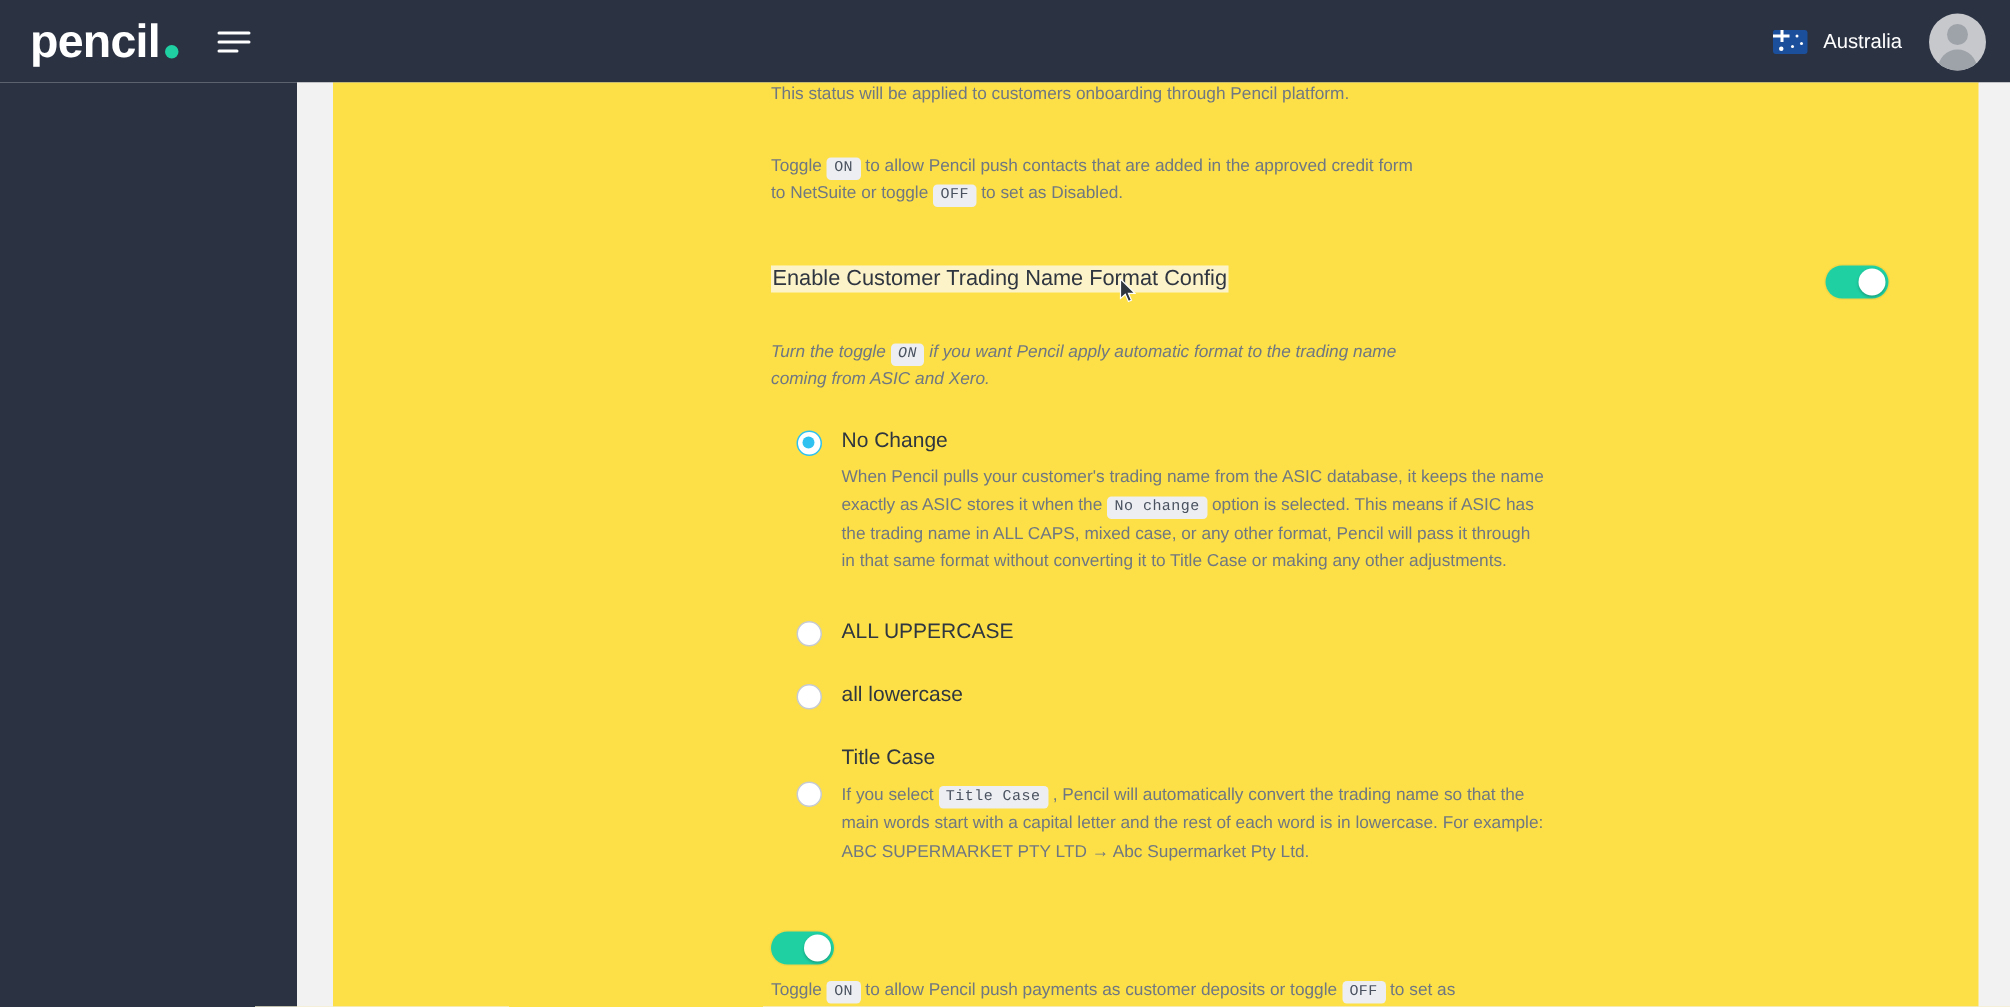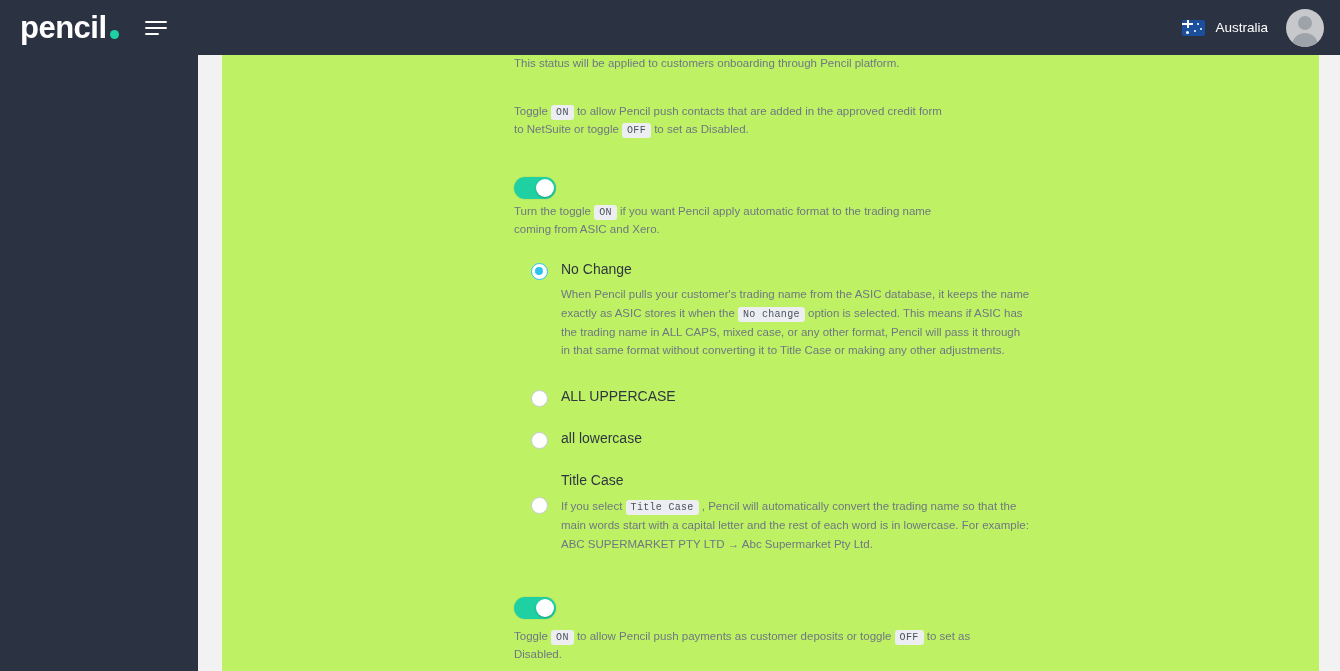--- a/index.html
+++ b/index.html
@@ -96,21 +96,21 @@
     content: ""; position: absolute;
     width: 26px; height: 16px; border-radius: 13px 13px 0 0;
     background: #9ea2a9; left: 6px; top: 24px;
   }
 
   
   .content {
     position: absolute;
     left: 222px; top: 55px;
     width: 1097px; height: 616px;
-    background: #bef264;
+    background: #fde047;
     overflow: hidden;
   }
   .leftrail {
     position: absolute; left: 0; top: 55px;
     width: 198px; height: 616px;
     background: #2b3242;
   }
   .gutter-left {
     position: absolute; left: 198px; top: 55px;
     width: 24px; height: 616px;
@@ -240,25 +240,31 @@
           <span>Toggle</span>
           <code class="tag">ON</code>
           <span>to allow Pencil push contacts that are added in the approved credit form to NetSuite or toggle</span>
           <code class="tag">OFF</code>
           <span>to set as Disabled.</span>
         </div>
       </div>
 
       <div style="margin-top:38px;">
         <div class="section-head">
+          <div style="position:relative;">
+            <h3 class="title highlight">Enable Customer Trading Name Format Config</h3>
+            <svg class="mouse-cursor" style="left:232px; top:9px;" viewBox="0 0 13 16">
+              <path d="M1,0 L1,13 L4.2,10.2 L6.3,15 L8.3,14.1 L6.3,9.6 L10.6,9.6 Z" fill="#2f3640" stroke="#ffffff" stroke-width="0.8"></path>
+            </svg>
+          </div>
           <div class="toggle">
             <div class="knob"></div>
           </div>
         </div>
-        <div class="desc" style="max-width:440px; margin-top:4px;">
+        <div class="desc" style="max-width:440px; margin-top:28px;font-style:italic;">
           <span>Turn the toggle</span>
           <code class="tag">ON</code>
           <span>if you want Pencil apply automatic format to the trading name coming from ASIC and Xero.</span>
         </div>
       </div>
 
       <div style="margin-top:16px; padding-left:17px;">
 
         <div class="radio-row">
           <div class="radio checked"></div>

